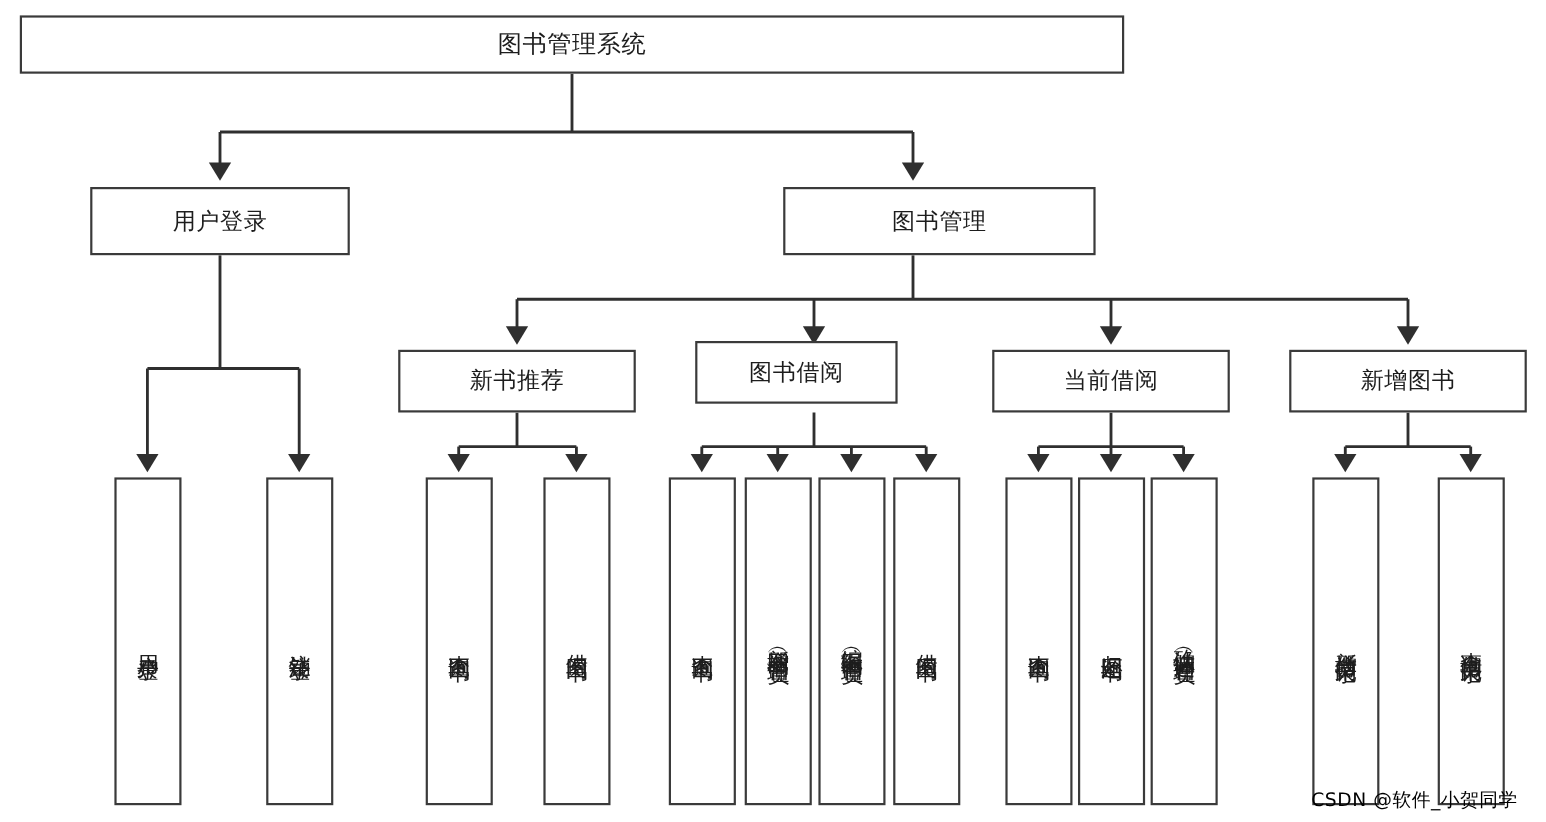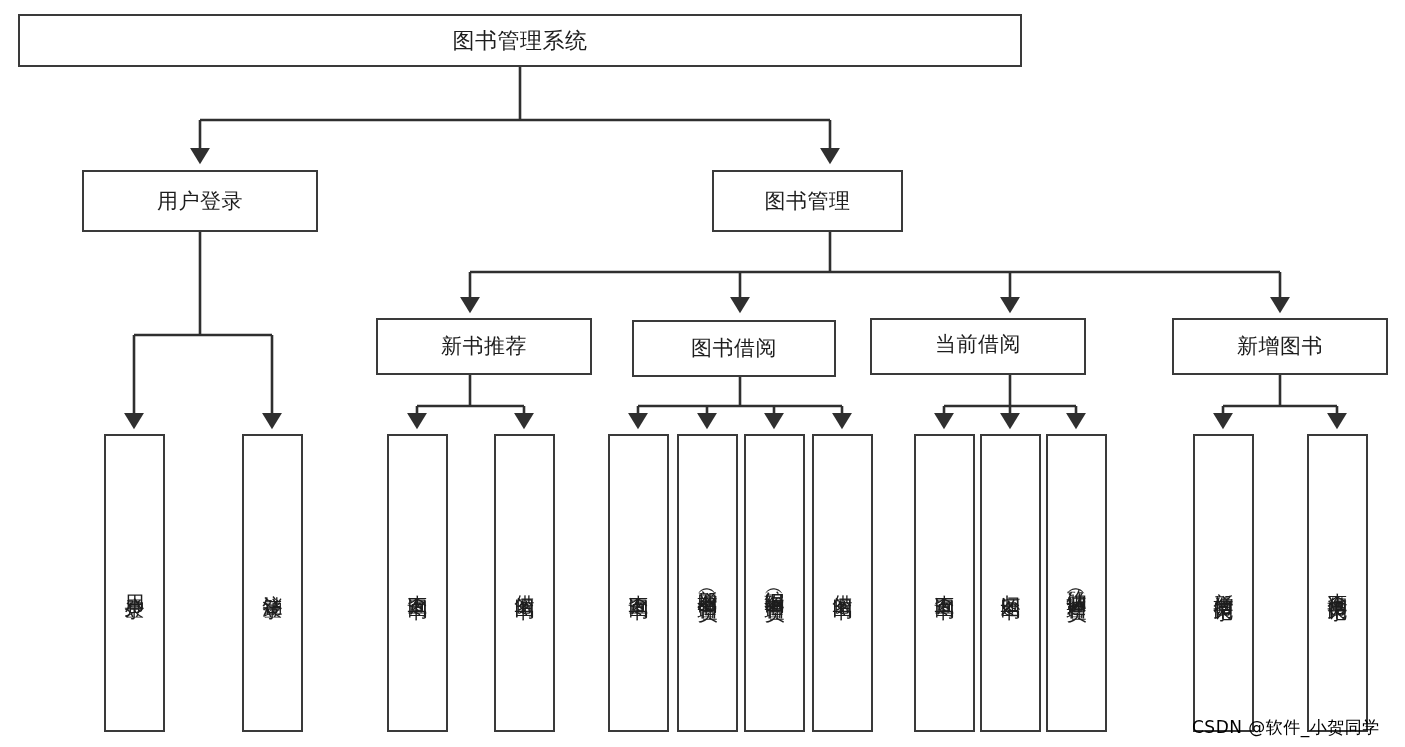--- a/index.html
+++ b/index.html
@@ -104,25 +104,25 @@
       <path d="M1280,375 L1280,406"></path>
       <path d="M1223,406 L1337,406"></path>
       <path d="M1223,406 L1223,421" marker-end="url(#arrow)"></path>
       <path d="M1337,406 L1337,421" marker-end="url(#arrow)"></path>
     </g>
   </svg>
 
   <div class="node h root" style="left:18px;top:14px;width:1004px;height:53px;">图书管理系统</div>
 
   <div class="node h" style="left:82px;top:170px;width:236px;height:62px;">用户登录</div>
-  <div class="node h" style="left:712px;top:170px;width:191px;height:62px;">图书管理</div>
+  <div class="node h" style="left:712px;top:170px;width:284px;height:62px;">图书管理</div>
 
-  <div class="node h" style="left:376px;top:318px;width:216px;height:57px;">新书推荐</div>
-  <div class="node h" style="left:632px;top:320px;width:204px;height:57px;">图书借阅</div>
-  <div class="node h" style="left:870px;top:318px;width:216px;height:57px;font-family:Liberation Mono, monospace;">当前借阅</div>
+  <div class="node h" style="left:362px;top:318px;width:216px;height:57px;">新书推荐</div>
+  <div class="node h" style="left:632px;top:310px;width:184px;height:57px;">图书借阅</div>
+  <div class="node h" style="left:902px;top:318px;width:216px;height:57px;">当前借阅</div>
   <div class="node h" style="left:1172px;top:318px;width:216px;height:57px;">新增图书</div>
 
   <div class="node v" style="left:104px;top:434px;width:61px;height:298px;">用户登录</div>
   <div class="node v" style="left:242px;top:434px;width:61px;height:298px;">注销登录</div>
 
   <div class="node v" style="left:387px;top:434px;width:61px;height:298px;">查询图书</div>
   <div class="node v" style="left:494px;top:434px;width:61px;height:298px;">借阅图书</div>
 
   <div class="node v" style="left:608px;top:434px;width:61px;height:298px;">查询图书</div>
   <div class="node v" style="left:677px;top:434px;width:61px;height:298px;">新增图书（管理员）</div>

